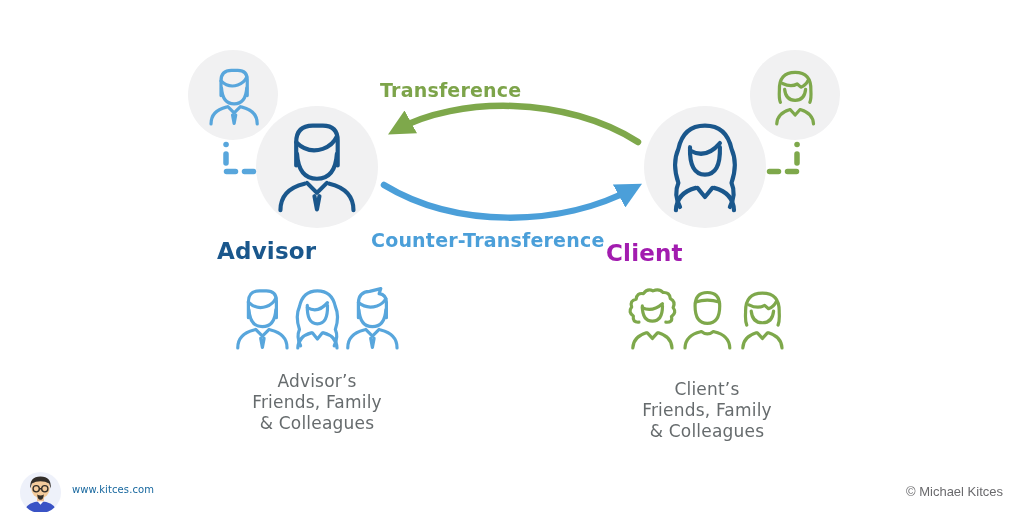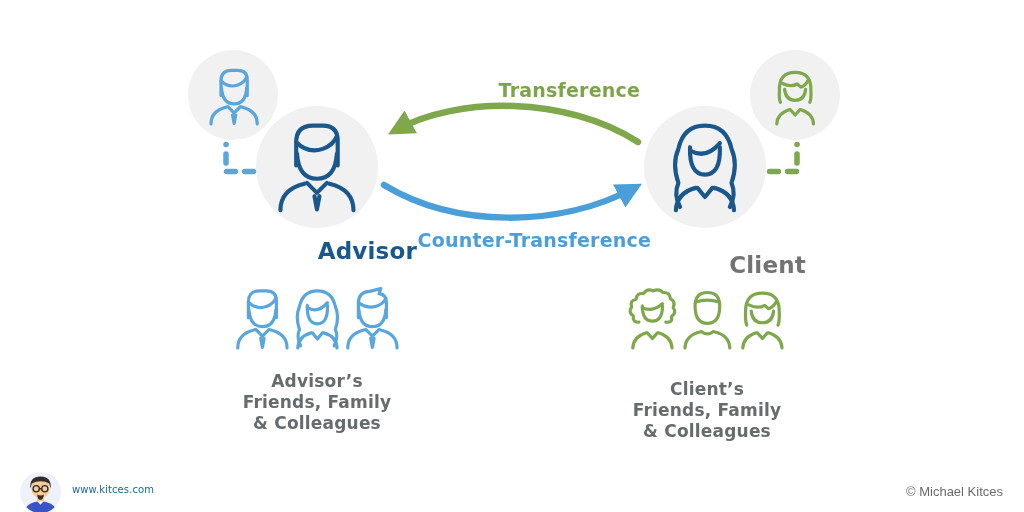--- a/index.html
+++ b/index.html
@@ -12,35 +12,35 @@
     overflow: hidden;
     font-family: "DejaVu Sans", "Liberation Sans", sans-serif;
   }
   svg.art {
     position: absolute;
     left: 0; top: 0;
     width: 1024px; height: 512px;
   }
   .lbl {
     position: absolute;
-    text-align: right;
+    text-align: left;
     font-weight: bold;
     letter-spacing: 0.2px;
   }
   .lbl-transference    { left: 380px; top: 79px;  width: 260px; font-size: 19px; color: #7da44a; }
   .lbl-counter         { left: 371px; top: 229px; width: 280px; font-size: 19px; color: #4b9fd9; }
   .lbl-advisor         { left: 217px; top: 238px; width: 200px; font-size: 23px; color: #1a578c; }
-  .lbl-client          { left: 606px; top: 240px; width: 200px; font-size: 23px; color: #737373; margin-top: 12px; }
+  .lbl-client          { left: 606px; top: 240px; width: 200px; font-size: 23px; color: #a21caf; }
   .caption {
     position: absolute;
     width: 240px;
     text-align: center;
     font-size: 17px;
     line-height: 21px;
-    font-weight: 700;
+    font-weight: 400;
     color: #666b6d;
     letter-spacing: 0.2px;
   }
   .caption-advisor { left: 197px; top: 371px; }
   .caption-client  { left: 587px; top: 379px; }
   .footer-logo {
     position: absolute;
     left: 19px; top: 471px;
     width: 43px; height: 43px;
   }

